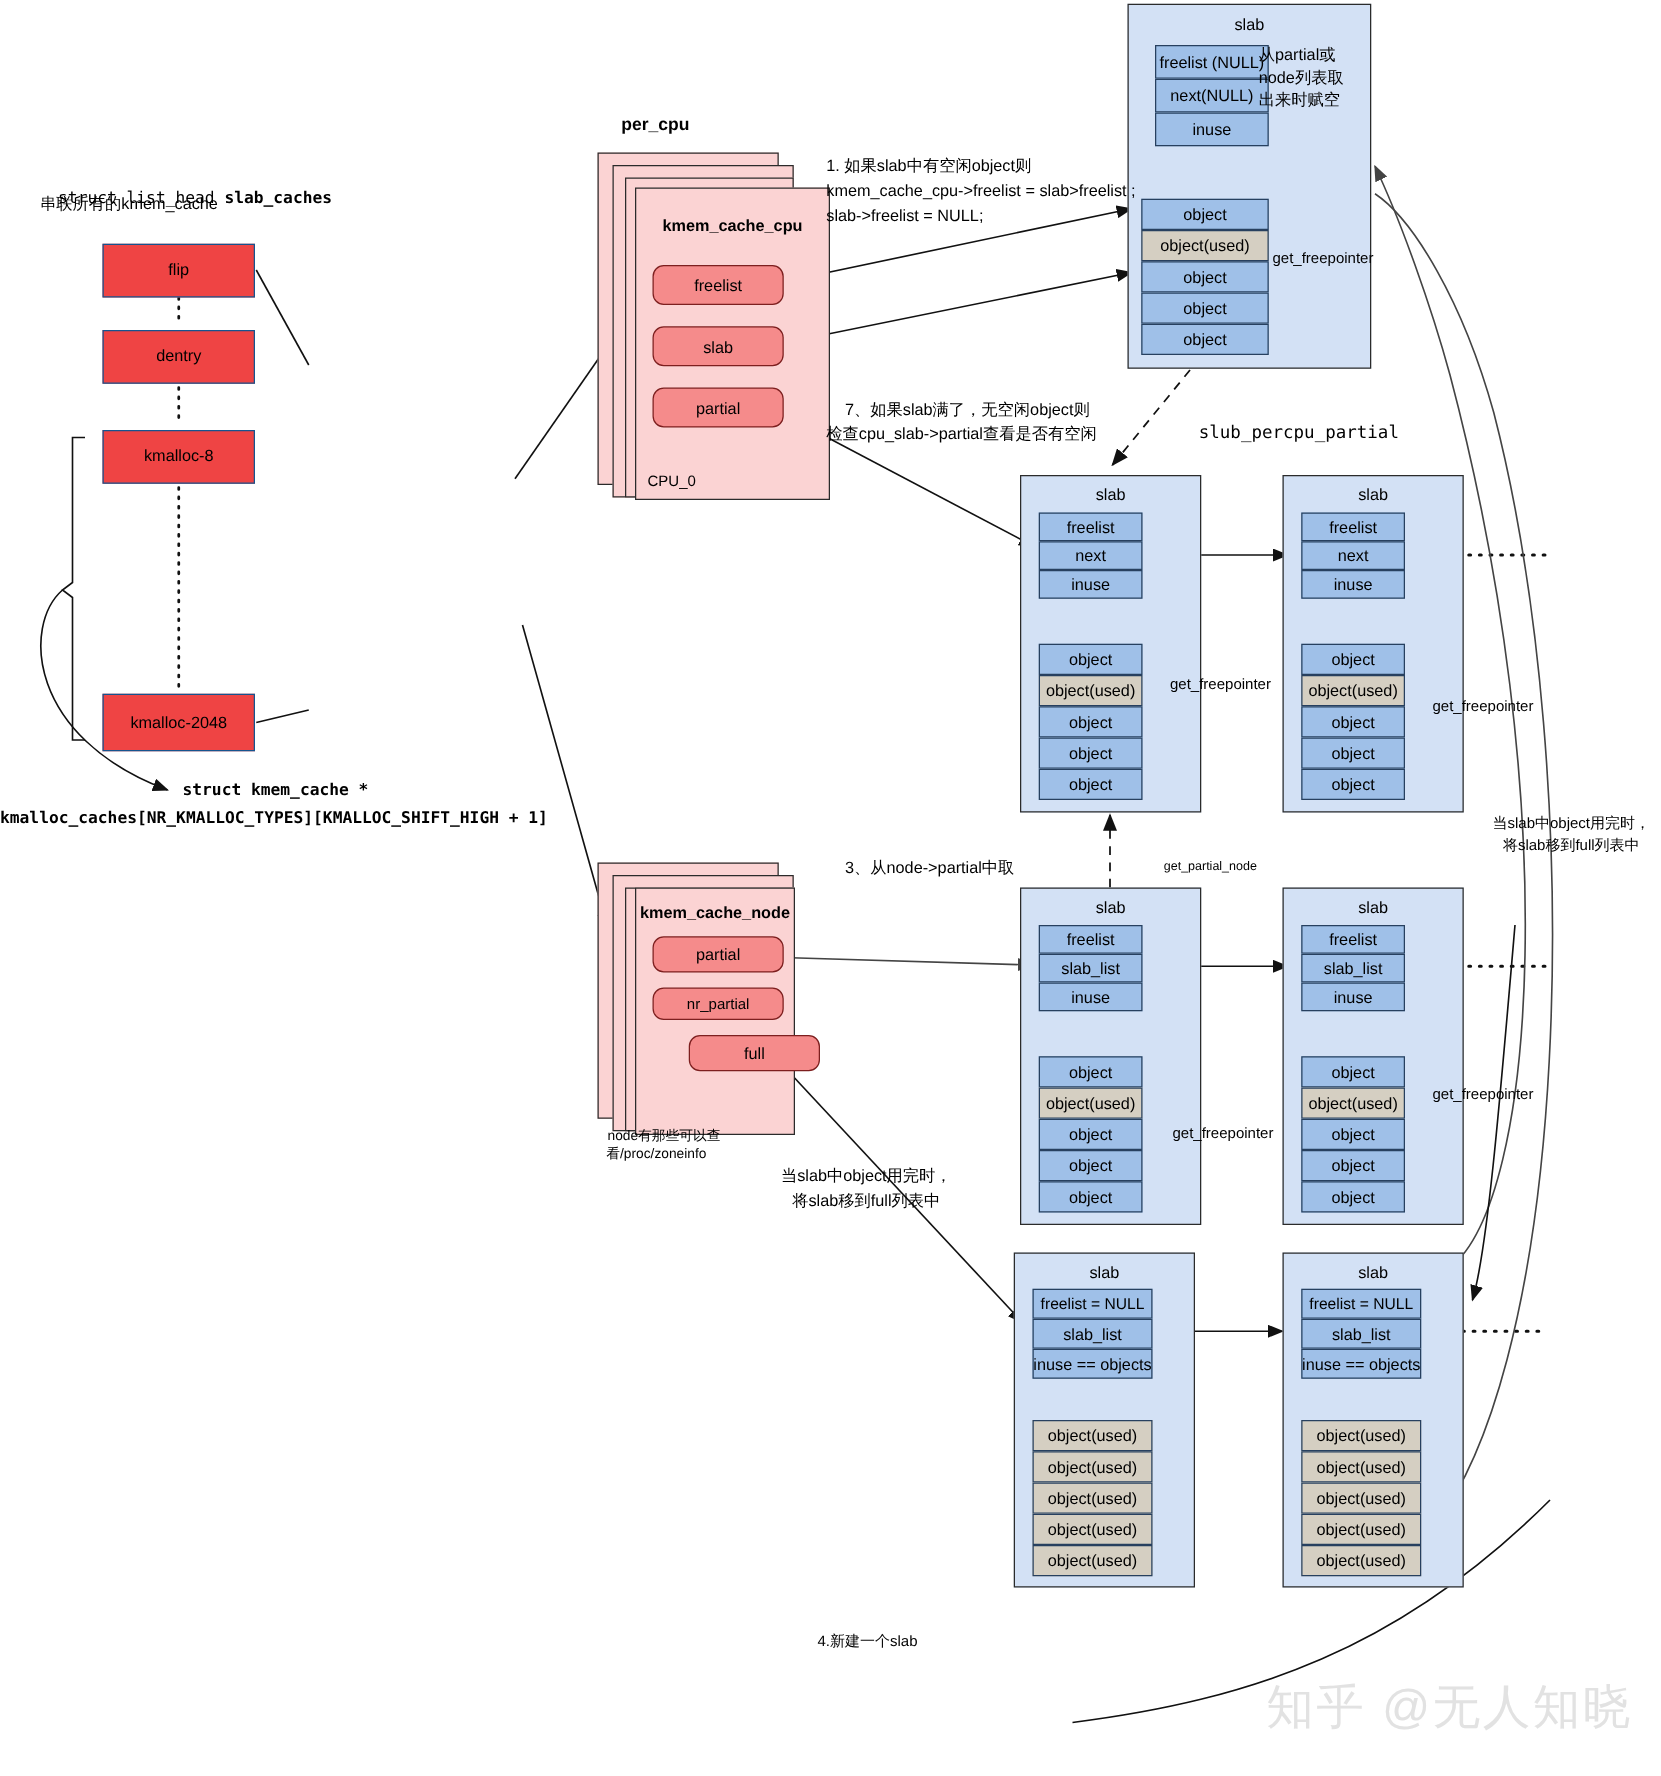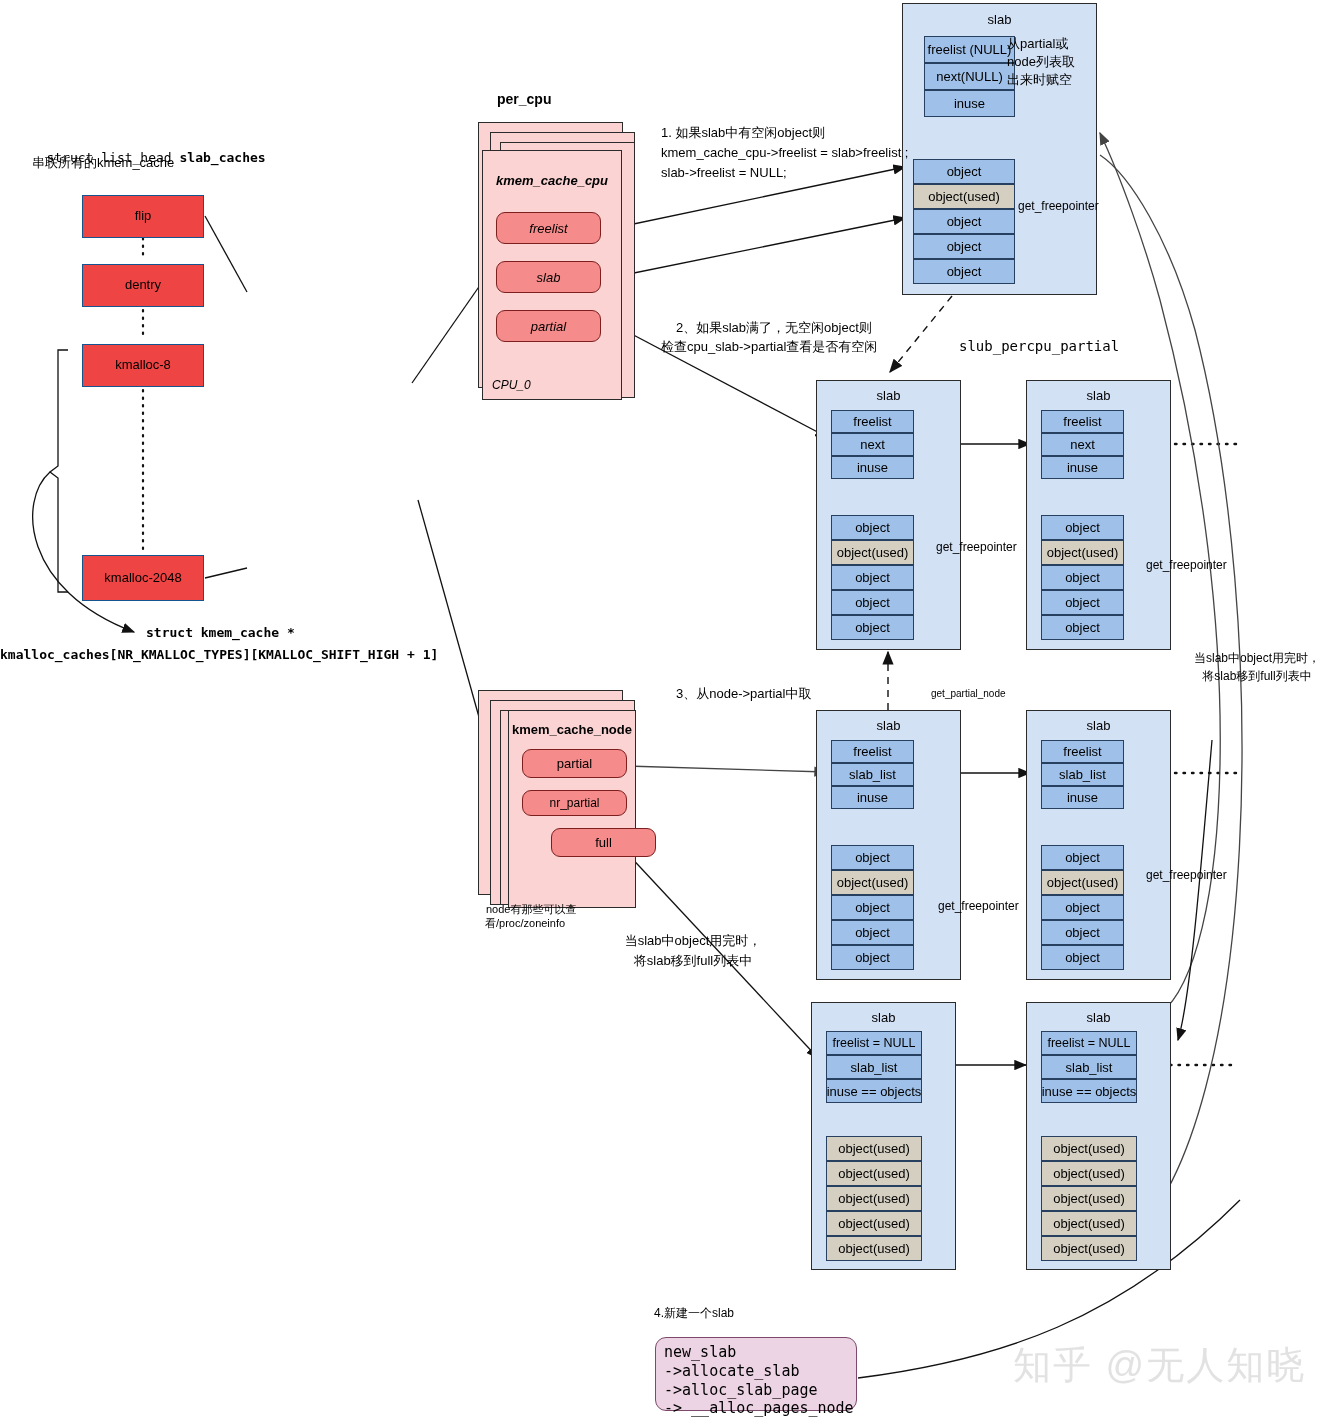--- a/index.html
+++ b/index.html
@@ -146,21 +146,21 @@
 
   <div class="label mono bold" style="left:146px;top:625px;">struct kmem_cache *</div>
   <div class="label mono bold" style="left:0px;top:647px;">kmalloc_caches[NR_KMALLOC_TYPES][KMALLOC_SHIFT_HIGH + 1]</div>
 
 
   <div class="label bold" style="left:497px;top:90px;font-size:14px;">per_cpu</div>
 
   <div class="pc-card" style="left:478px;top:122px;width:145px;height:266px;"></div>
   <div class="pc-card" style="left:490px;top:132px;width:145px;height:266px;"></div>
   <div class="pc-card" style="left:500px;top:142px;width:135px;height:256px;"></div>
-  <div class="pc-card" style="left:482px;top:150px;width:140px;height:250px;font-style:italic;">
+  <div class="pc-card" style="left:508px;top:150px;width:156px;height:250px;">
     <div class="pc-title" style="top:22px;">kmem_cache_cpu</div>
     <div class="pc-field" style="left:13px;top:61px;width:105px;height:32px;">freelist</div>
     <div class="pc-field" style="left:13px;top:110px;width:105px;height:32px;">slab</div>
     <div class="pc-field" style="left:13px;top:159px;width:105px;height:32px;">partial</div>
     <div class="pc-foot" style="left:9px;top:227px;">CPU_0</div>
   </div>
 
   <div class="pc-card" style="left:478px;top:690px;width:145px;height:205px;"></div>
   <div class="pc-card" style="left:490px;top:700px;width:145px;height:205px;"></div>
   <div class="pc-card" style="left:500px;top:710px;width:135px;height:195px;"></div>
@@ -187,21 +187,21 @@
   </div>
   <div class="label" style="left:1007px;top:36px;">从partial或</div>
   <div class="label" style="left:1007px;top:54px;">node列表取</div>
   <div class="label" style="left:1007px;top:72px;">出来时赋空</div>
   <div class="label" style="left:1018px;top:199px;font-size:12px;">get_freepointer</div>
 
   <div class="label" style="left:661px;top:125px;">1. 如果slab中有空闲object则</div>
   <div class="label" style="left:661px;top:145px;">kmem_cache_cpu-&gt;freelist = slab&gt;freelist ;</div>
   <div class="label" style="left:661px;top:165px;">slab-&gt;freelist = NULL;</div>
 
-  <div class="label" style="left:676px;top:320px;">2、如果slab满了，无空闲object则</div>
+  <div class="label" style="left:676px;top:320px;">7、如果slab满了，无空闲object则</div>
   <div class="label" style="left:661px;top:339px;">检查cpu_slab-&gt;partial查看是否有空闲</div>
 
   <div class="label" style="left:676px;top:686px;">3、从node-&gt;partial中取</div>
   <div class="label" style="left:654px;top:1306px;font-size:12px;">4.新建一个slab</div>
 
   <div class="label mono" style="left:959px;top:337px;font-size:14px;">slub_percpu_partial</div>
   <div class="label" style="left:931px;top:687px;font-size:10px;">get_partial_node</div>
 
   <div class="slab-card" style="left:816px;top:380px;width:145px;height:270px;">
     <div class="slab-title" style="top:7px;">slab</div>
@@ -278,20 +278,16 @@
     <div class="obj-cell obj-used" style="left:14px;top:208px;width:96px;height:25px;">object(used)</div>
     <div class="obj-cell obj-used" style="left:14px;top:233px;width:96px;height:25px;">object(used)</div>
   </div>
 
   <div class="label center" style="left:598px;top:933px;width:190px;">当slab中object用完时，</div>
   <div class="label center" style="left:598px;top:953px;width:190px;">将slab移到full列表中</div>
 
   <div class="label center" style="left:1182px;top:651px;width:150px;font-size:12px;">当slab中object用完时，</div>
   <div class="label center" style="left:1182px;top:669px;width:150px;font-size:12px;">将slab移到full列表中</div>
 
-  <div class="newslab" style="left:655px;top:1337px;width:202px;height:74px;">new_slab
--&gt;allocate_slab
--&gt;alloc_slab_page
--&gt; __alloc_pages_node</div>
 
   <div class="watermark" style="left:1013px;top:1340px;">知乎 @无人知晓</div>
 
 </div>
 
 </body></html>

